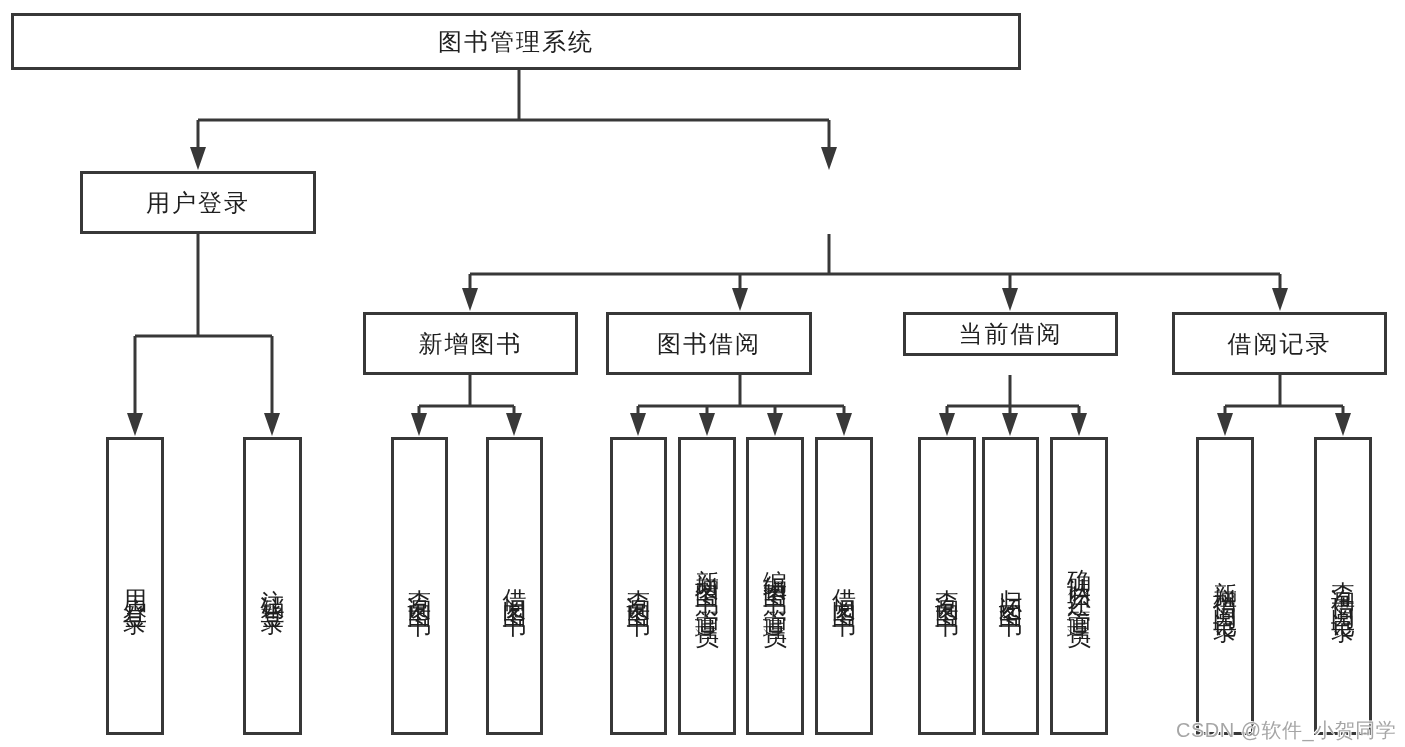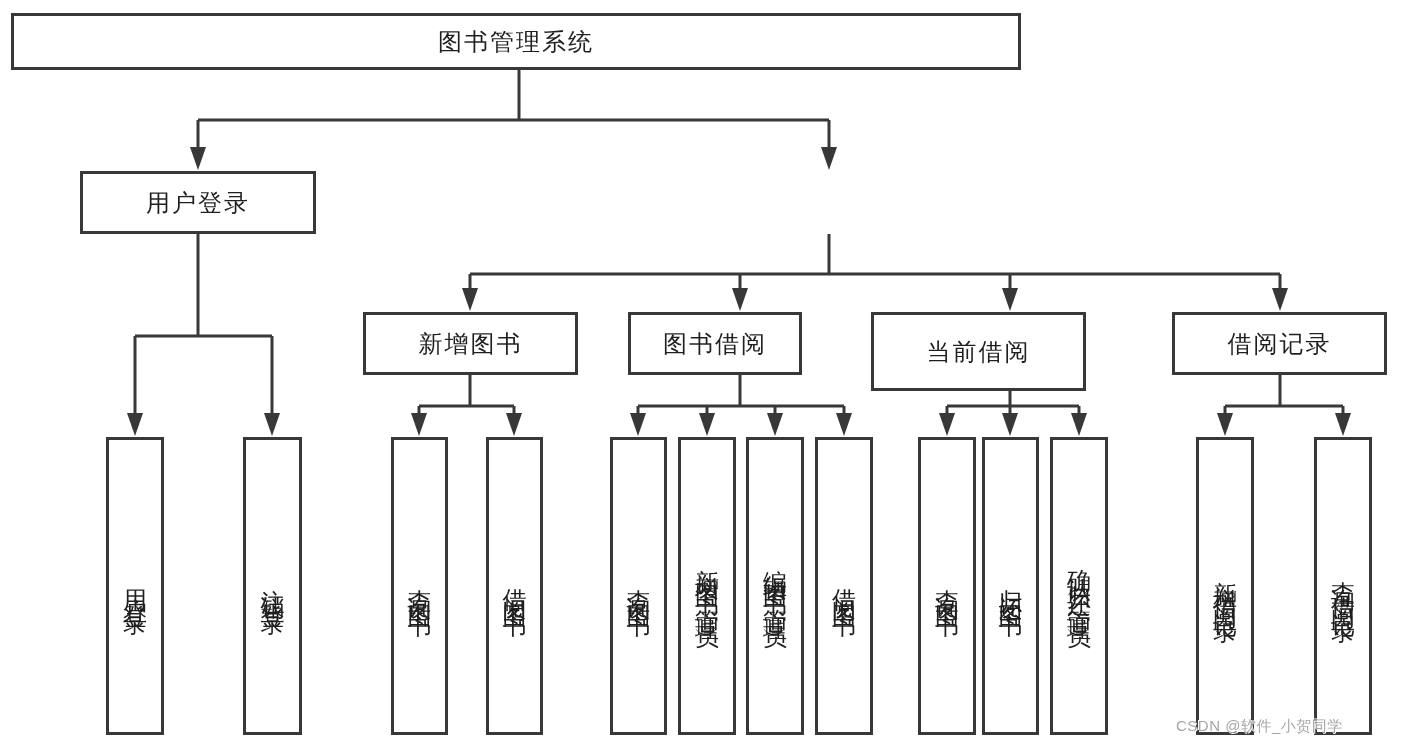--- a/index.html
+++ b/index.html
@@ -38,21 +38,21 @@
   .box.v span{
     writing-mode:vertical-rl;
     text-orientation:mixed;
     font-size:24px;
     letter-spacing:8px;
     line-height:1;
   }
   .watermark{
     position:absolute;
     left:1176px;top:717px;
-    font-size:15px;
+    font-size:20px;
     letter-spacing:0.5px;
     color:var(--watermark);
     white-space:nowrap;
     text-shadow:1px 1px 0 #ffffff,-1px -1px 0 #ffffff;
   }
 </style>
 </head>
 <body>
 
 <div class="stage">
@@ -137,24 +137,24 @@
     <span>图书管理系统</span>
   </div>
 
   <div class="box h" style="left:80px;top:171px;width:236px;height:63px">
     <span>用户登录</span>
   </div>
 
   <div class="box h" style="left:363px;top:312px;width:215px;height:63px">
     <span>新增图书</span>
   </div>
-  <div class="box h" style="left:628px;top:312px;width:174px;height:63px">
+  <div class="box h" style="left:606px;top:312px;width:206px;height:63px">
     <span>图书借阅</span>
   </div>
-  <div class="box h" style="left:871px;top:312px;width:215px;height:79px">
+  <div class="box h" style="left:903px;top:312px;width:215px;height:44px">
     <span>当前借阅</span>
   </div>
   <div class="box h" style="left:1172px;top:312px;width:215px;height:63px">
     <span>借阅记录</span>
   </div>
 
   <div class="box v" style="left:106px;top:437px;width:58px;height:298px">
     <span>用户登录</span>
   </div>
   <div class="box v" style="left:243px;top:437px;width:59px;height:298px">

